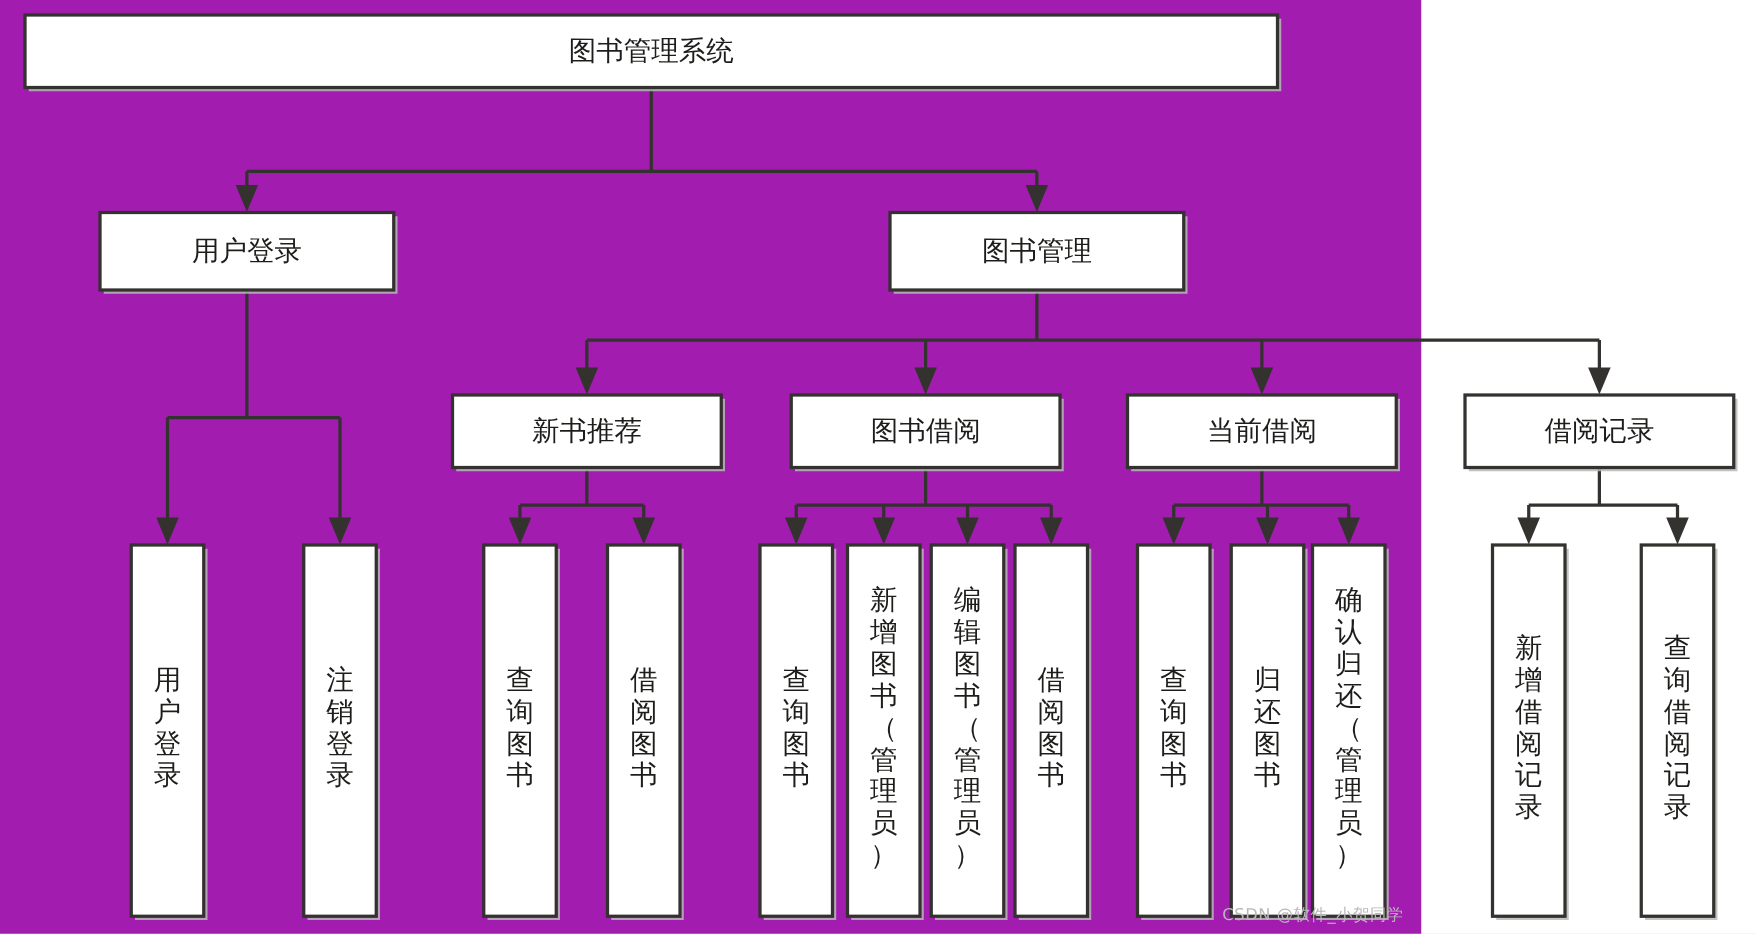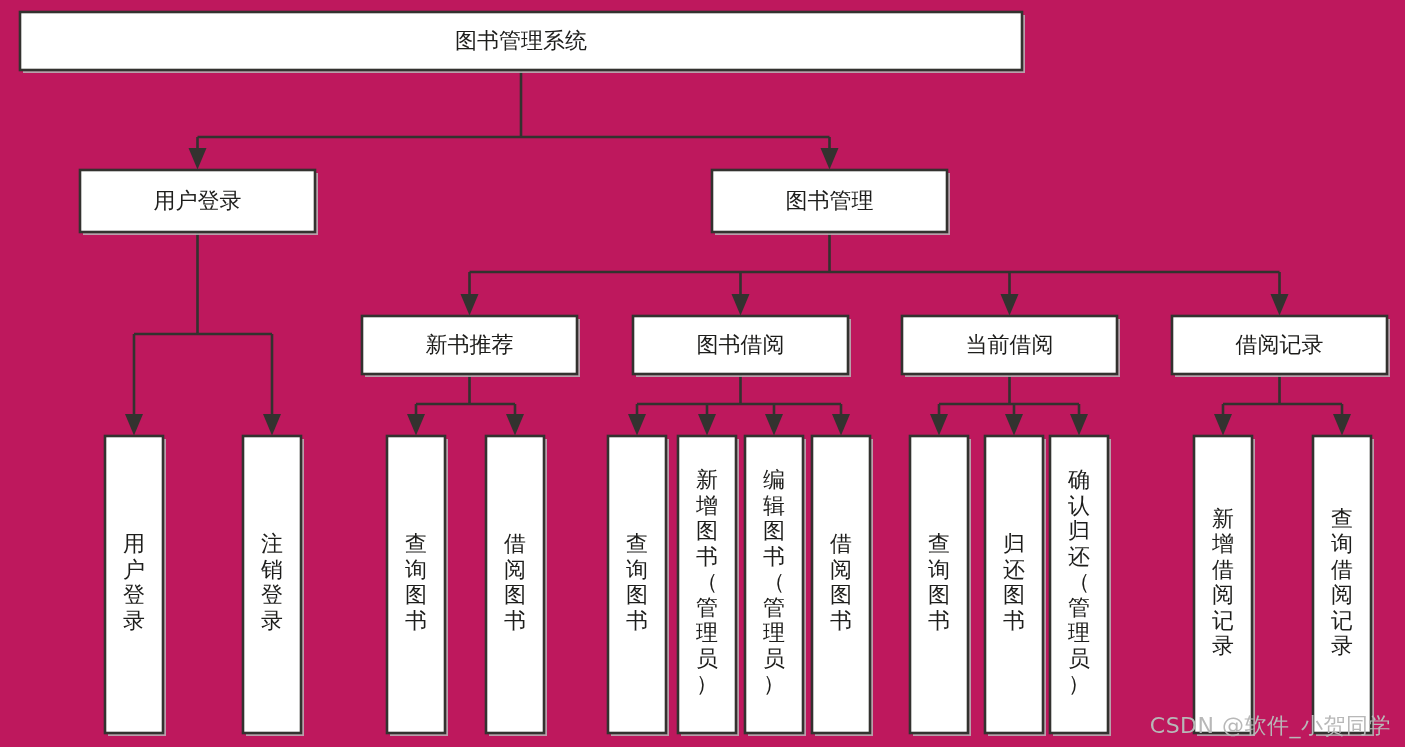--- a/index.html
+++ b/index.html
@@ -10,23 +10,23 @@
   }
   body {
     width: 1405px;
     height: 747px;
     font-family: "DejaVu Sans", "Liberation Sans", sans-serif;
     overflow: hidden;
     position: relative;
   }
   #diagram-root {
     position: relative;
-    width: 1405px;
+    width: 1137px;
     height: 747px;
-    background: #be185d;
+    background: #a21caf;
   }
   svg#diagram-svg {
     display: block;
     width: 1405px;
     height: 747px;
   }
   .node-box {
     fill: #ffffff;
     stroke: #33322f;
     stroke-width: 2.6;
@@ -57,21 +57,21 @@
     fill: #1d1d1b;
     font-family: "DejaVu Sans", "Liberation Sans", sans-serif;
     font-size: 22px;
     text-anchor: middle;
   }
   .watermark {
     position: absolute;
     right: 14px;
     bottom: 6px;
     font-family: "DejaVu Sans", "Liberation Sans", sans-serif;
-    font-size: 22px;
+    font-size: 13px;
     color: #b8b8b8;
     letter-spacing: 0.5px;
     white-space: nowrap;
     pointer-events: none;
   }
 </style>
 </head>
 <body>
 
 <div id="diagram-root">

